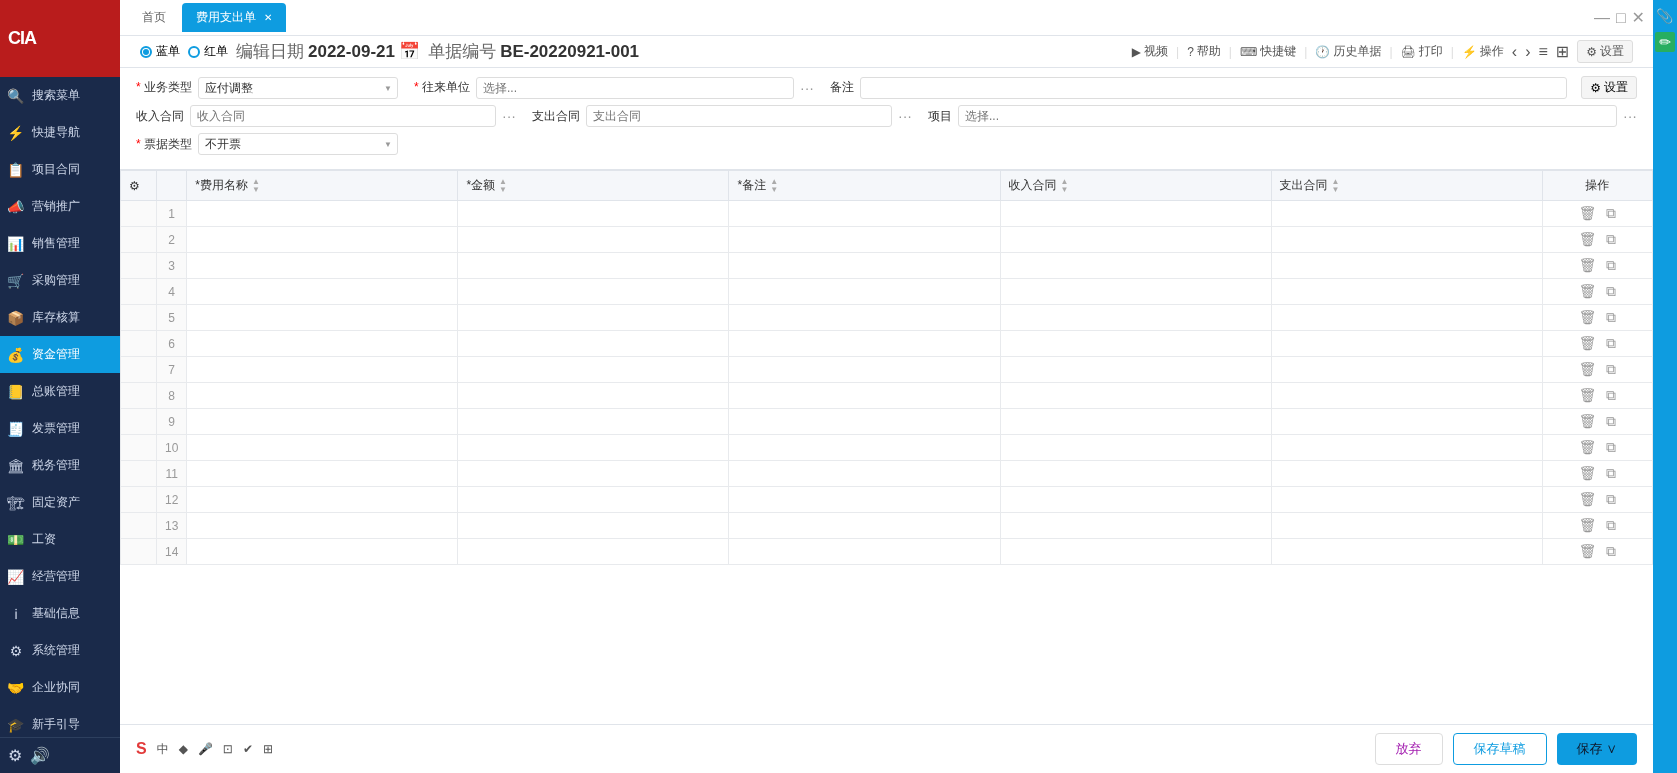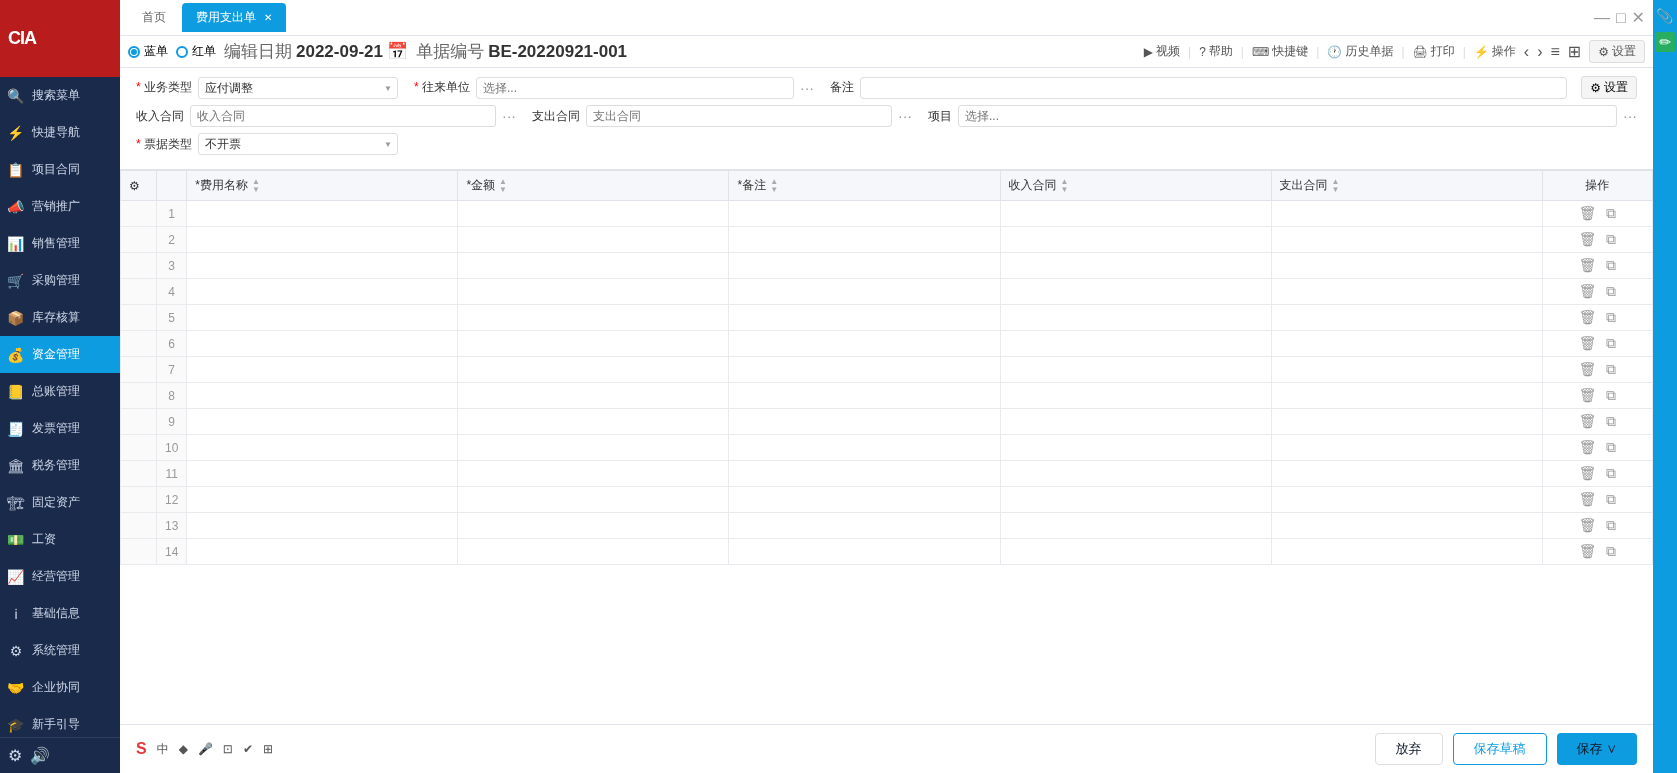--- a/index.html
+++ b/index.html
@@ -20,21 +20,21 @@
     
     .main { flex: 1; display: flex; flex-direction: column; overflow: hidden; }
     
     
     .tab-bar { background: #fff; display: flex; align-items: center; padding: 0 8px; border-bottom: 1px solid #e0e4ea; min-height: 36px; gap: 2px; }
     .tab { padding: 6px 14px; cursor: pointer; border-radius: 4px 4px 0 0; font-size: 12px; color: #666; display: flex; align-items: center; gap: 4px; }
     .tab.active { background: #0e9ce0; color: #fff; }
     .tab .close-btn { font-size: 10px; cursor: pointer; margin-left: 4px; }
 
     
-    .toolbar { background: #fff; display: flex; align-items: center; padding: 4px 8px; border-bottom: 1px solid #e0e4ea; gap: 8px; flex-wrap: wrap; }
+    .toolbar { background: #fff; display: flex; align-items: center; padding: 4px 20px; border-bottom: 1px solid #e0e4ea; gap: 8px; flex-wrap: wrap; }
     .toolbar-left { display: flex; align-items: center; gap: 8px; }
     .radio-group { display: flex; align-items: center; gap: 8px; }
     .radio-item { display: flex; align-items: center; gap: 4px; cursor: pointer; font-size: 12px; }
     .radio-circle { width: 12px; height: 12px; border-radius: 50%; border: 2px solid #0e9ce0; display: flex; align-items: center; justify-content: center; }
     .radio-circle.checked::after { content: ''; width: 6px; height: 6px; border-radius: 50%; background: #0e9ce0; }
     .toolbar-info { display: flex; align-items: center; gap: 4px; font-size: 17px; color: #333; }
     .toolbar-actions { margin-left: auto; display: flex; align-items: center; gap: 8px; font-size: 12px; color: #555; }
     .toolbar-action-btn { display: flex; align-items: center; gap: 3px; cursor: pointer; color: #555; }
     .set-btn { background: #f5f5f5; border: 1px solid #ddd; border-radius: 3px; padding: 2px 8px; cursor: pointer; display: flex; align-items: center; gap: 3px; font-size: 12px; }
 
@@ -64,21 +64,21 @@
     .settings-col { width: 30px; text-align: center; color: #666; cursor: pointer; }
     .subtotal-row td { background: #fdf6e9; font-weight: bold; }
     .subtotal-label { text-align: right; color: #666; font-size: 12px; }
     .subtotal-value { color: #333; }
     
     
     .footer { background: #fff; border-top: 1px solid #e0e4ea; padding: 8px 16px; display: flex; align-items: center; justify-content: space-between; }
     .footer-icons { display: flex; align-items: center; gap: 10px; }
     .footer-actions { display: flex; gap: 10px; }
     .btn { padding: 6px 20px; border-radius: 4px; border: none; cursor: pointer; font-size: 13px; }
-    .btn-discard { background: #fff; border: 1px solid #ddd; color: #0f172a; }
+    .btn-discard { background: #fff; border: 1px solid #ddd; color: #a21caf; }
     .btn-draft { background: #fff; border: 1px solid #0e9ce0; color: #0e9ce0; }
     .btn-save { background: #0e9ce0; color: #0f172a; }
     .btn-save-arrow { display: flex; align-items: center; gap: 2px; }
     
     
     .right-panel { width: 24px; background: #0e9ce0; display: flex; flex-direction: column; align-items: center; padding: 8px 0; gap: 8px; }
 
     
     .table-container::-webkit-scrollbar { width: 6px; height: 6px; }
     .table-container::-webkit-scrollbar-thumb { background: #ccc; border-radius: 3px; }

